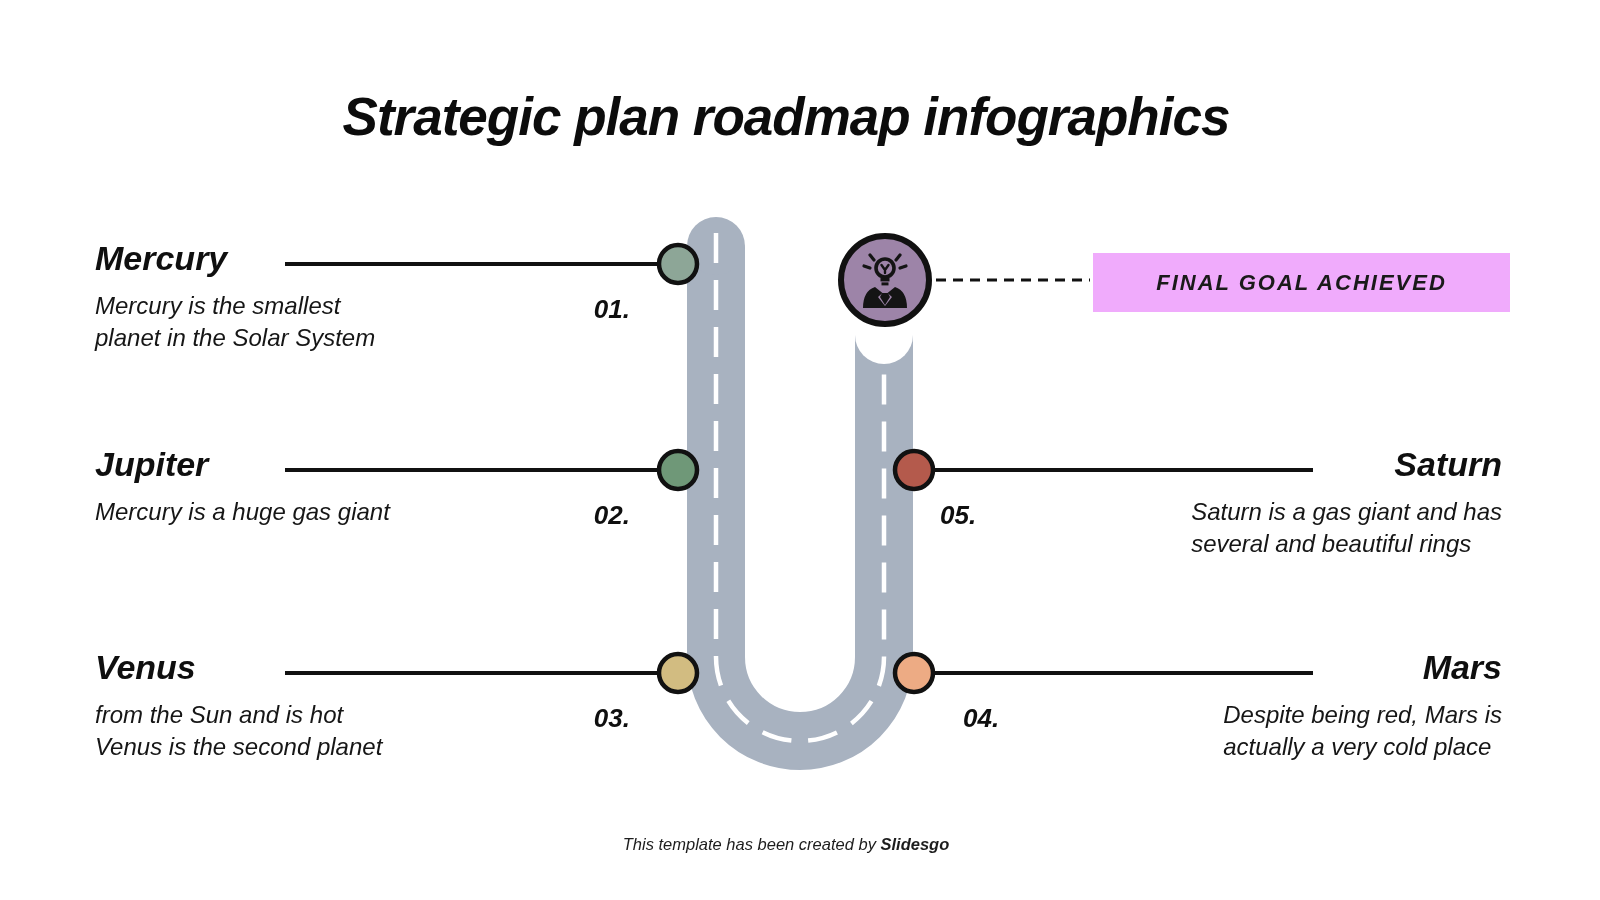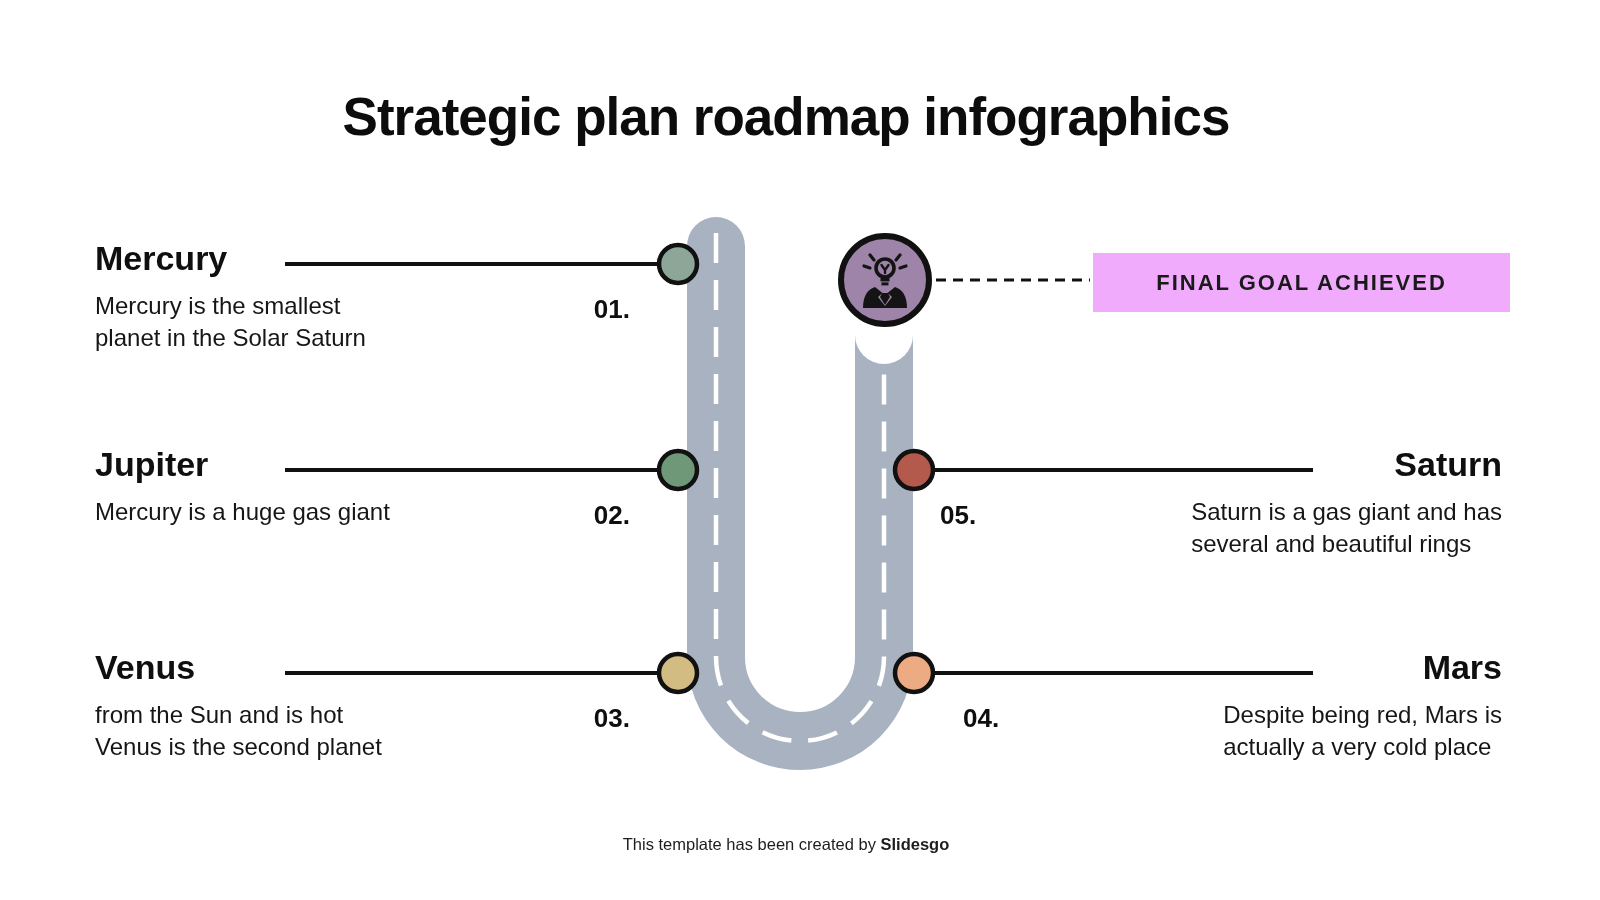--- a/index.html
+++ b/index.html
@@ -1,20 +1,20 @@
 <!DOCTYPE html>
 <html><head>
 <meta charset="utf-8">
 <style>
   html,body{margin:0;padding:0;}
   body{
     width:1600px;height:900px;background:#ffffff;overflow:hidden;position:relative;
     font-family:"Liberation Sans", sans-serif;color:#131313;
   }
-  .stage{position:absolute;inset:0;width:1600px;height:900px;}
+  .stage{position:absolute;inset:0;width:1600px;height:900px;font-style:italic;}
   .title{
     position:absolute;left:0;top:86px;width:1572px;text-align:center;
     font-size:53px;font-weight:800;letter-spacing:-1px;color:#0c0c0c;
   }
   svg.artwork{position:absolute;left:0;top:0;}
   .item-heading{
     position:absolute;font-size:34px;font-weight:800;color:#0f0f0f;line-height:40px;white-space:nowrap;
   }
   .item-desc{
     position:absolute;font-size:24px;font-weight:400;color:#161616;line-height:32px;white-space:nowrap;
@@ -83,21 +83,21 @@
       <rect x="-3.5" y="1.4" width="7" height="3" fill="#141414"></rect>
 
       <path d="M -22 27 Q -22 10 -10 6 L -2.5 12 L -7 16 L 0 25 L 7 16 L 2.5 12 L 10 6 Q 22 10 22 27 Z" fill="#141414"></path>
       <path d="M -3 12 L 3 12 L 5 16 L 0 24 L -5 16 Z" fill="#141414"></path>
     </g>
   </svg>
 
   <div class="item-heading" style="left:95px;top:238px;">Mercury</div>
   <div class="item-desc" style="left:95px;top:290px;">
     <div>Mercury is the smallest</div>
-    <div>planet in the Solar Saturn</div>
+    <div>planet in the Solar System</div>
   </div>
   <div class="item-number align-right" style="right:970px;top:294px;">01.</div>
 
   <div class="item-heading" style="left:95px;top:444px;">Jupiter</div>
   <div class="item-desc" style="left:95px;top:496px;">
     <div>Mercury is a huge gas giant</div>
   </div>
   <div class="item-number align-right" style="right:970px;top:500px;">02.</div>
 
   <div class="item-heading" style="left:95px;top:647px;">Venus</div>

